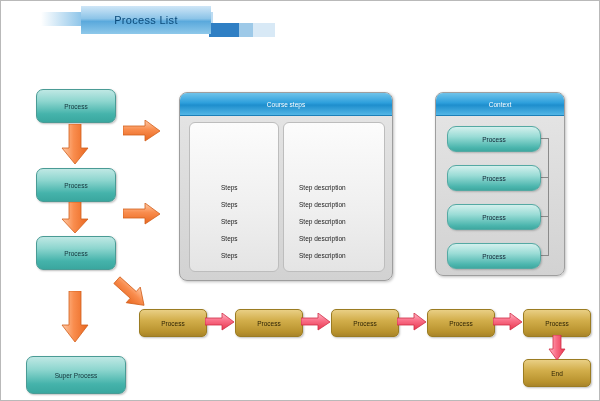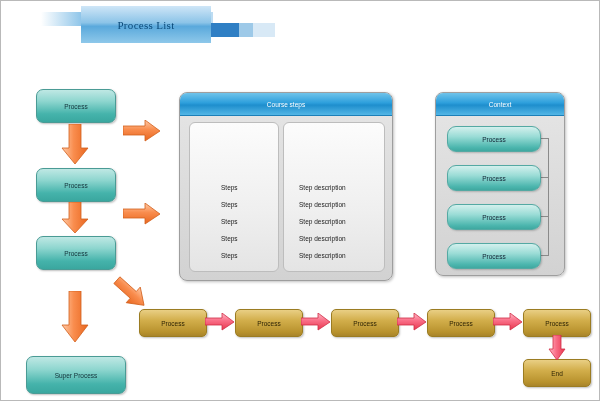--- a/index.html
+++ b/index.html
@@ -8,24 +8,24 @@
     background:#ffffff;
     font-family:"Liberation Sans", sans-serif;
     overflow:hidden;
   }
   #canvas{position:relative;width:600px;height:401px;
     border:1px solid #b9b9b9;box-sizing:border-box;background:#fff;}
 
   
   .banner-bar{position:absolute;height:14px;}
   .title-main{
-    position:absolute;left:80px;top:5px;width:130px;height:37px;
+    position:absolute;left:80px;top:5px;width:130px;height:28px;
     background:linear-gradient(to bottom,#cfe6f7 0%,#8cc4e8 45%,#5aa9dc 55%,#8ec8ea 100%);
     display:flex;align-items:center;justify-content:center;
-    color:#0a4a7a;font-size:11px;letter-spacing:.3px;font-family:Liberation Serif, serif;
+    color:#0a4a7a;font-size:11px;letter-spacing:.3px;
   }
   .bar-a{left:40px;top:11px;width:46px;
     background:linear-gradient(to right,#ffffff,#7fbde6);}
   .bar-b{left:208px;top:22px;width:30px;background:#2f7fc4;}
   .bar-c{left:238px;top:22px;width:14px;background:#9dc9e8;}
   .bar-d{left:252px;top:22px;width:22px;background:#d8e9f6;}
   .bar-e{left:206px;top:11px;width:6px;background:#bddcf2;}
 
   
   .node{position:absolute;display:flex;align-items:center;justify-content:center;

